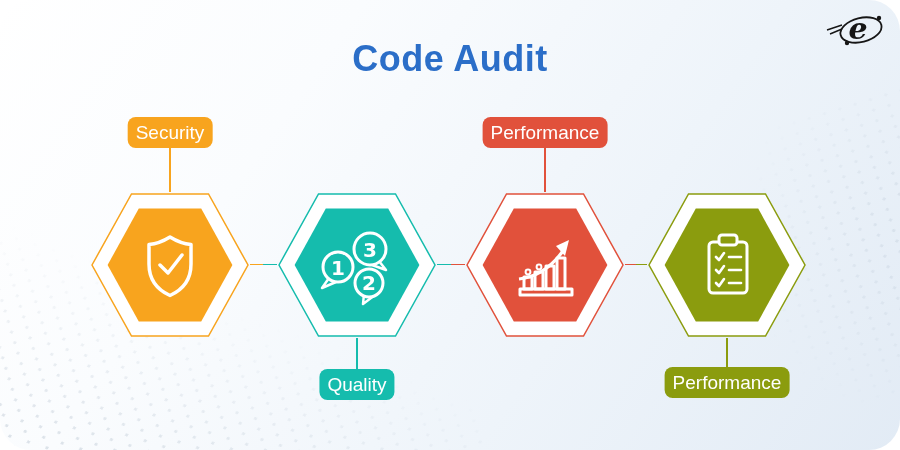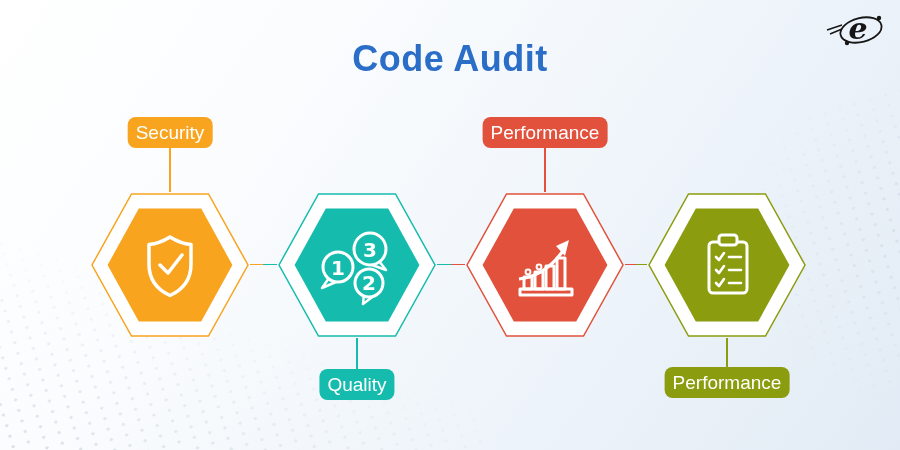--- a/index.html
+++ b/index.html
@@ -1,19 +1,20 @@
 <!DOCTYPE html>
 <html><head>
 <meta charset="utf-8">
 <style>
   html,body{margin:0;padding:0;}
   body{font-family:"Liberation Sans", sans-serif;}
   .canvas{
     position:relative;width:900px;height:450px;overflow:hidden;
     background:linear-gradient(125deg,#ffffff 0%,#fafcfe 30%,#eef4fa 65%,#e2ebf5 100%);
+    border-radius:31px;
   }
   
   .dots{
     position:absolute;
     background-image:radial-gradient(ellipse 3.2px 2.1px at 50% 50%, rgba(148,166,184,.38) 55%, rgba(148,166,184,0) 62%);
     background-size:16px 11px;
     pointer-events:none;
   }
   .dots-bl{
     left:-90px;bottom:-110px;width:540px;height:380px;

